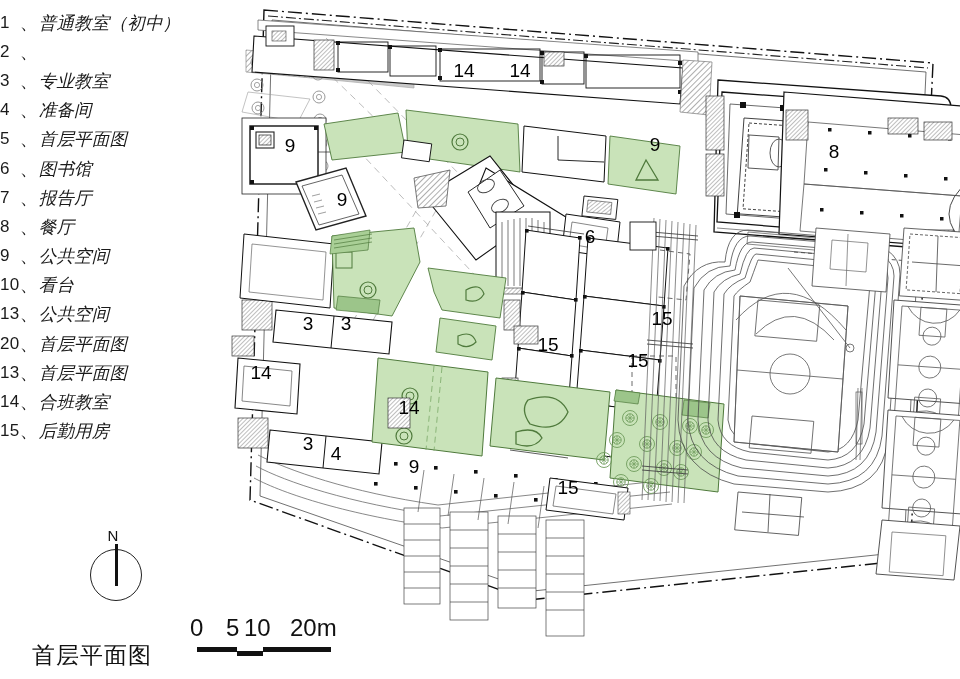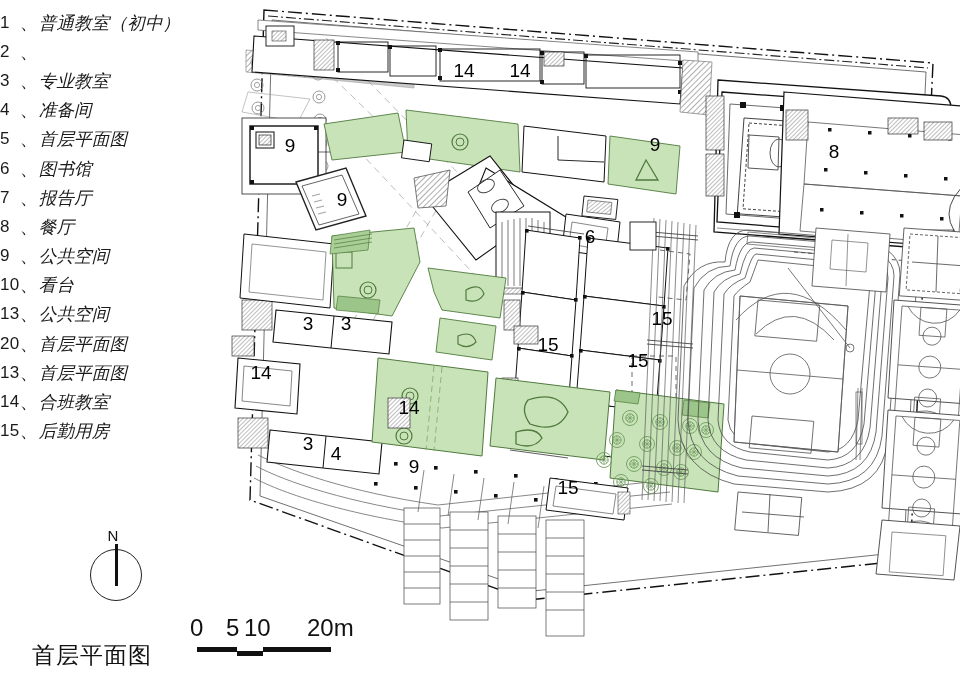--- a/index.html
+++ b/index.html
@@ -202,21 +202,21 @@
   <div class="needle"></div>
 </div>
 
 <div id="plan-title">首层平面图</div>
 
 <div id="scalebar">
   <div class="sc-labels">
     <span style="left:0px">0</span>
     <span style="left:36px">5</span>
     <span style="left:54px">10</span>
-    <span style="left:117px">20m</span>
+    <span style="left:100px">20m</span>
   </div>
   <div class="sc-bar">
     <div class="seg" style="left:7px;  top:0px; width:40px; height:5px;"></div>
     <div class="seg" style="left:47px; top:4px; width:26px; height:5px;"></div>
     <div class="seg" style="left:73px; top:0px; width:68px; height:5px;"></div>
   </div>
 </div>
 
 <div id="plan">
 <svg width="732" height="679" viewBox="0 0 732 679" xmlns="http://www.w3.org/2000/svg">

